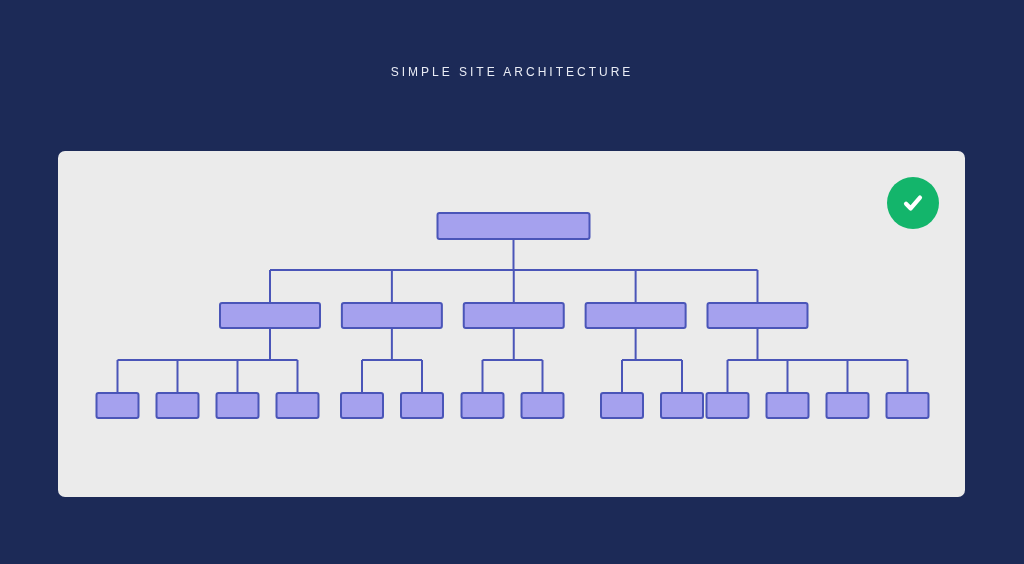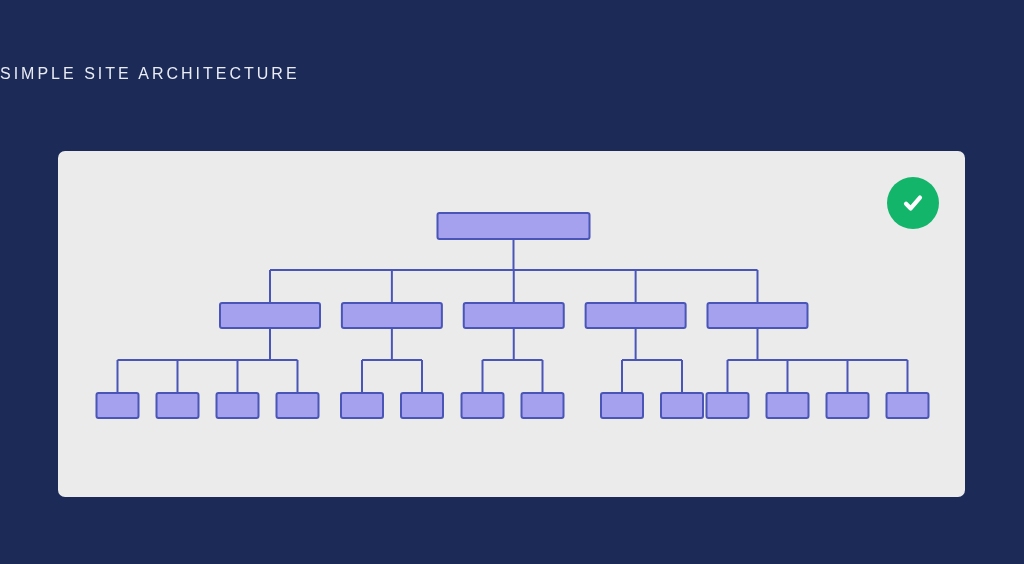--- a/index.html
+++ b/index.html
@@ -12,23 +12,23 @@
     width: 1024px;
     height: 564px;
     background: var(--bg, #1c2a57);
     overflow: hidden;
   }
   .title {
     position: absolute;
     top: 65px;
     left: 0;
     width: 100%;
-    text-align: left;
+    text-align: center;
     color: var(--title, #e9ecf5);
-    font-size: 16px;
+    font-size: 12px;
     font-weight: 500;
     letter-spacing: 3px;
     text-transform: uppercase;
   }
   .card {
     position: absolute;
     left: 58px;
     top: 151px;
     width: 907px;
     height: 346px;

